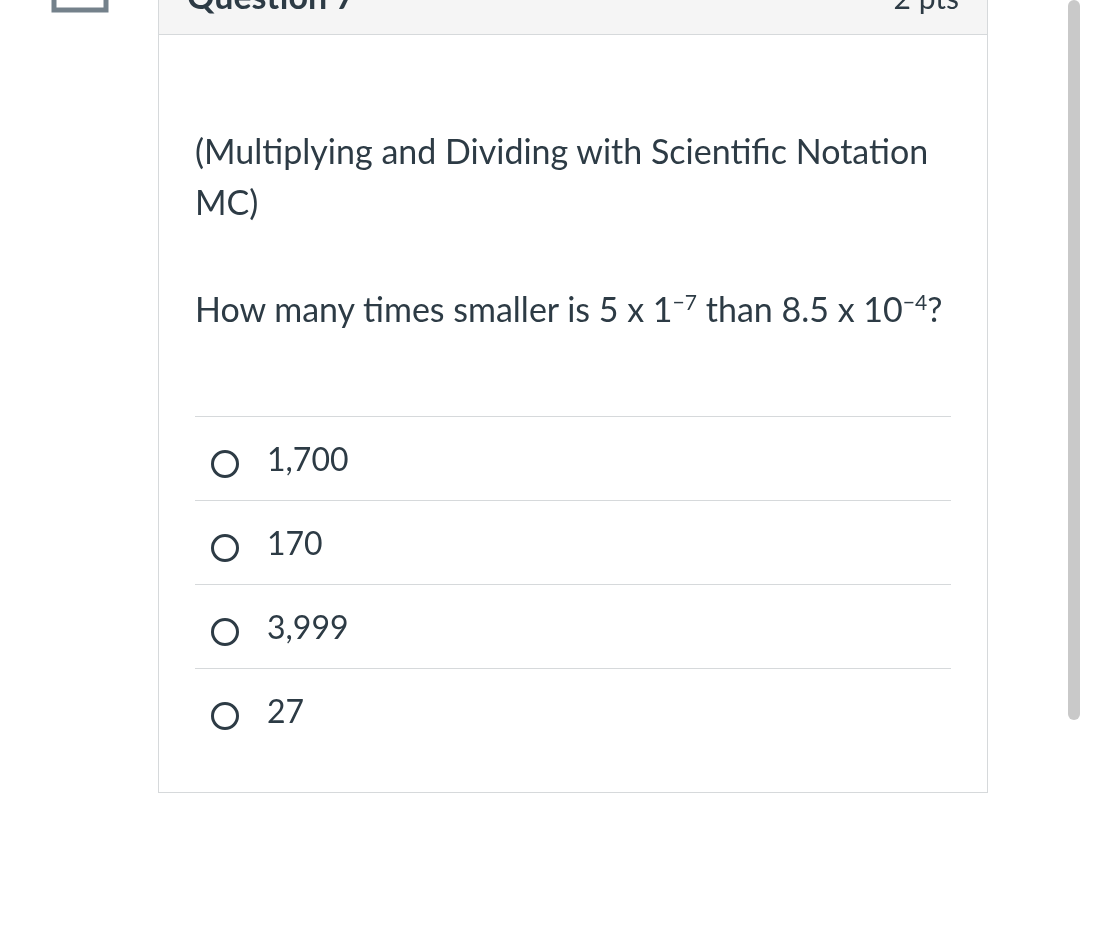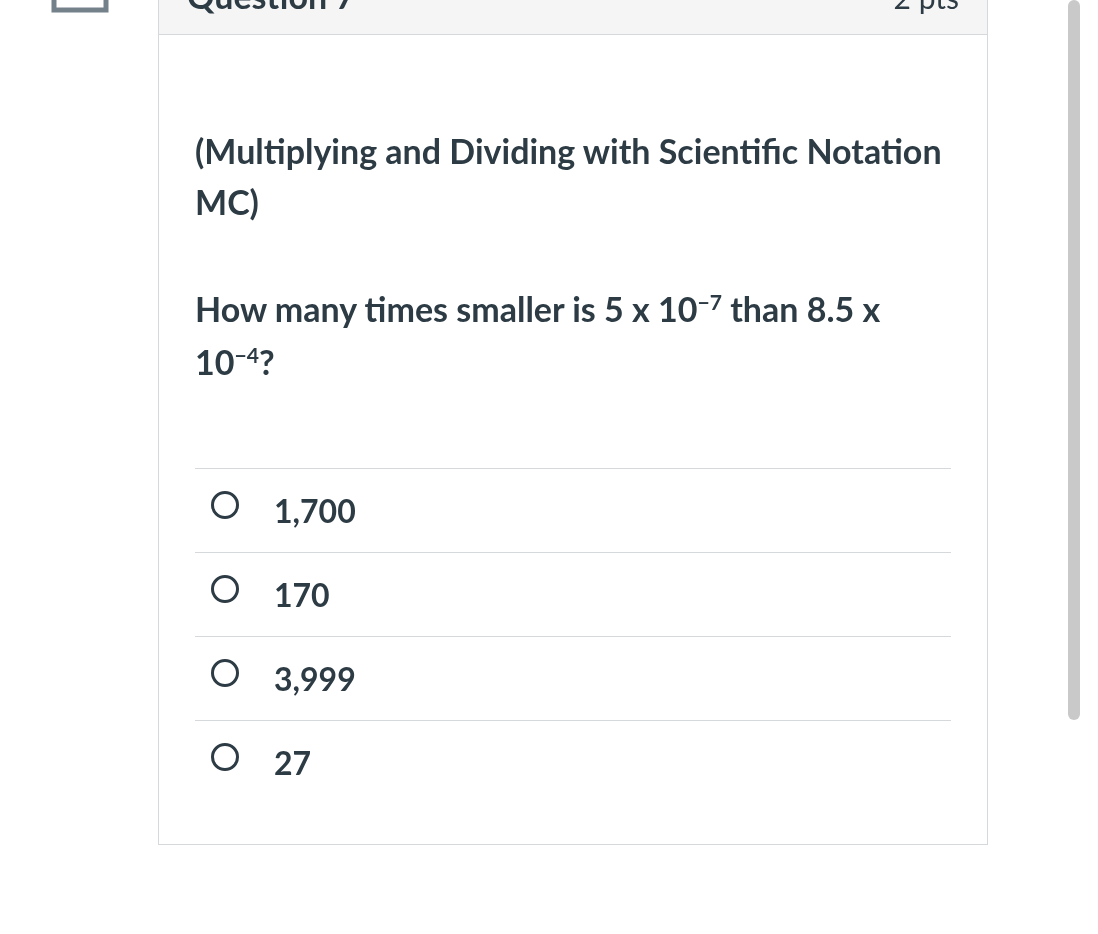--- a/index.html
+++ b/index.html
@@ -51,21 +51,20 @@
     font-weight: 700;
     color: #2d3b45;
   }
   .card-header .pts {
     font-size: 30px;
     font-weight: 400;
     color: #2d3b45;
   }
   .card-body {
     padding: 90px 36px 40px 36px;
-    font-weight: bold;
   }
   .topic {
     font-size: 34px;
     line-height: 1.5;
     color: #2d3b45;
     margin-bottom: 56px;
   }
   .stem {
     font-size: 34px;
     line-height: 1.55;
@@ -75,22 +74,22 @@
   sup {
     font-size: 0.62em;
     vertical-align: super;
     line-height: 0;
   }
   .answers {
     border-top: 1px solid #d6d9db;
   }
   .answer-row {
     display: flex;
-    align-items: flex-start;
-    gap: 35px;
+    align-items: flex-end;
+    gap: 28px;
     padding: 22px 8px 22px 16px;
     border-bottom: 1px solid #d6d9db;
     cursor: pointer;
   }
   .answer-row:last-child {
     border-bottom: none;
   }
   .radio {
     width: 28px;
     height: 28px;
@@ -117,21 +116,21 @@
   </div>
 
   <div class="card">
     <div class="card-header">
       <span class="title">Question 7</span>
       <span class="pts">2 pts</span>
     </div>
     <div class="card-body">
       <div class="topic">(Multiplying and Dividing with Scientific Notation MC)</div>
       <div class="stem">
-        <span>How many times smaller is 5 x 10</span><sup>−7</sup><span> than 8.5 x 10</span><sup>−4</sup><span>?</span>
+        <span>How many times smaller is 5 x 1</span><sup>−7</sup><span> than 8.5 x 10</span><sup>−4</sup><span>?</span>
       </div>
       <div class="answers">
         <div class="answer-row">
           <span class="radio"></span>
           <span class="answer-label">1,700</span>
         </div>
         <div class="answer-row">
           <span class="radio"></span>
           <span class="answer-label">170</span>
         </div>

